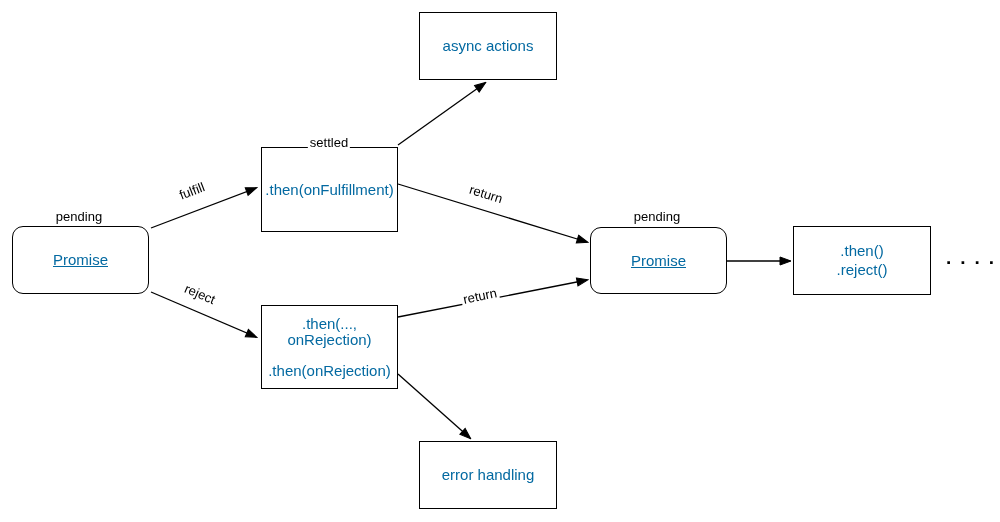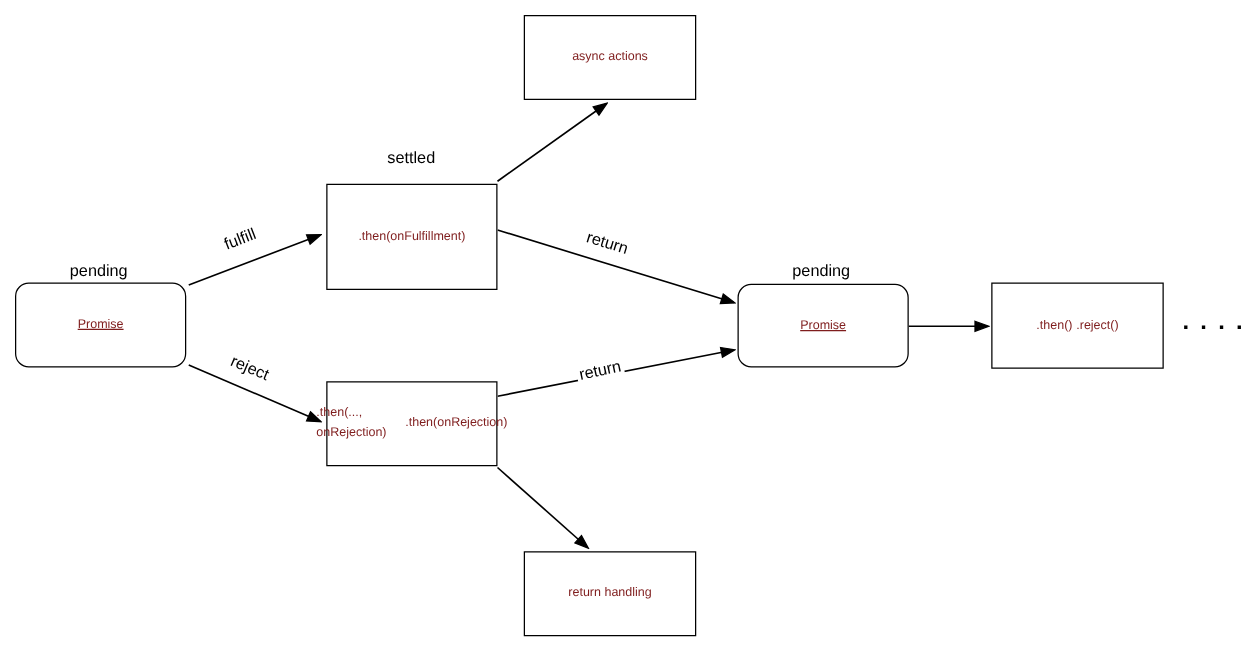--- a/index.html
+++ b/index.html
@@ -25,47 +25,47 @@
     pointer-events: none;
   }
   .node {
     position: absolute;
     box-sizing: border-box;
     border: 1.4px solid #000000;
     background: #ffffff;
     display: flex;
     align-items: center;
     justify-content: center;
-    text-align: left;
-    font-size: 10px;
+    text-align: center;
+    font-size: 15px;
     line-height: 16px;
-    color: #7f1d1d;
+    color: #0369a1;
   }
   .node.rounded { border-radius: 11px; text-decoration: underline; }
-  .node.two-line { flex-direction: row; }
+  .node.two-line { flex-direction: column; }
 
   #node-promise-initial { left: 12px;  top: 226px; width: 137px; height: 68px; }
   #node-then-fulfillment{ left: 261px; top: 147px; width: 137px; height: 85px; }
   #node-async-actions   { left: 419px; top: 12px;  width: 138px; height: 68px; }
-  #node-then-rejection  { left: 261px; top: 305px; width: 137px; height: 68px; gap: 15px; }
+  #node-then-rejection  { left: 261px; top: 305px; width: 137px; height: 84px; gap: 15px; }
   #node-error-handling  { left: 419px; top: 441px; width: 138px; height: 68px; }
   #node-promise-next    { left: 590px; top: 227px; width: 137px; height: 67px; }
   #node-then-catch      { left: 793px; top: 226px; width: 138px; height: 69px; gap: 3px; }
 
   .edge-label, .state-label {
     position: absolute;
     font-size: 13px;
     line-height: 15px;
     white-space: nowrap;
     background: #ffffff;
     padding: 0 2px;
     color: #000000;
   }
   #label-pending-initial { left: 79px;  top: 216px; transform: translate(-50%,-50%); }
-  #label-settled         { left: 329px; top: 126px; transform: translate(-50%,-50%); }
+  #label-settled         { left: 329px; top: 142px; transform: translate(-50%,-50%); }
   #label-pending-next    { left: 657px; top: 216px; transform: translate(-50%,-50%); }
   #label-fulfill         { left: 192px; top: 191px; transform: translate(-50%,-50%) rotate(-21deg); }
   #label-reject          { left: 200px; top: 294px; transform: translate(-50%,-50%) rotate(23deg); }
   #label-return-top      { left: 486px; top: 194px; transform: translate(-50%,-50%) rotate(17deg); }
   #label-return-bottom   { left: 480px; top: 296px; transform: translate(-50%,-50%) rotate(-12deg); }
 
   #continuation-dots {
     position: absolute;
     left: 946px;
     top: 247px;
@@ -113,21 +113,21 @@
   <div id="node-async-actions" class="node">
     <span>async actions</span>
   </div>
 
   <div id="node-then-rejection" class="node two-line">
     <span>.then(..., onRejection)</span>
     <span>.then(onRejection)</span>
   </div>
 
   <div id="node-error-handling" class="node">
-    <span>return handling</span>
+    <span>error handling</span>
   </div>
 
   <div id="node-promise-next" class="node rounded">
     <span>Promise</span>
   </div>
   <span id="label-pending-next" class="state-label">pending</span>
 
   <div id="node-then-catch" class="node two-line">
     <span>.then()</span>
     <span>.reject()</span>

